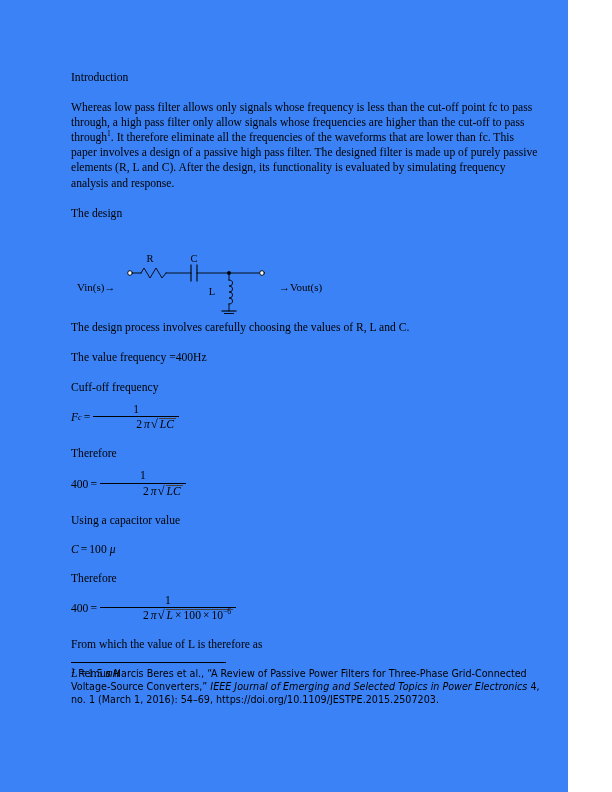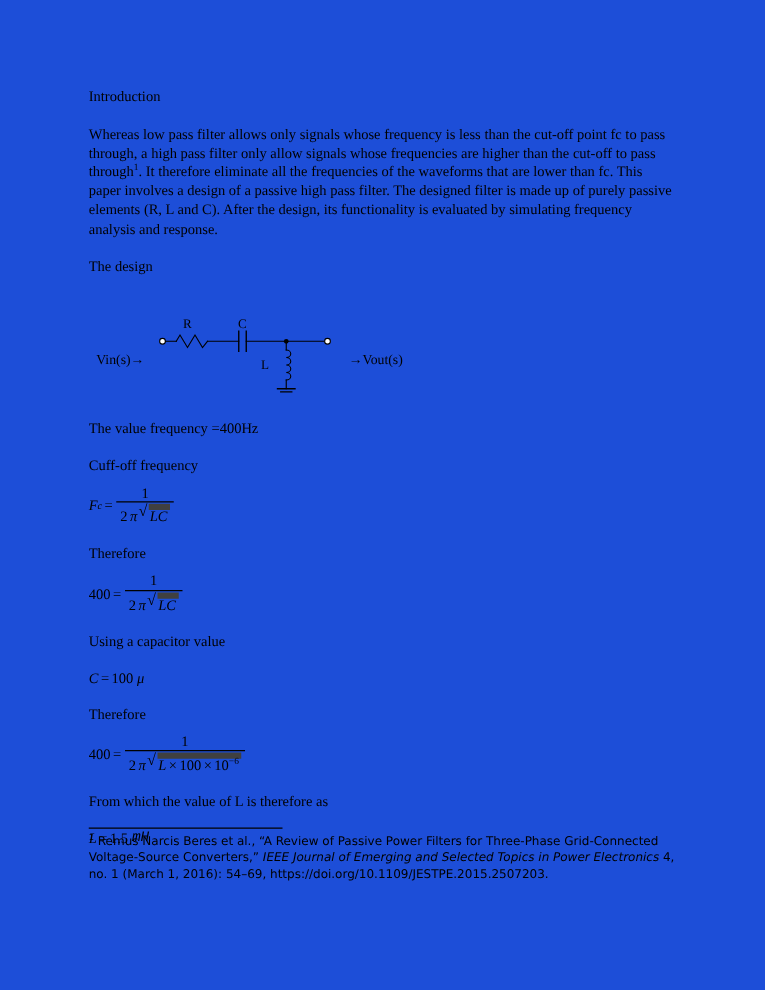--- a/index.html
+++ b/index.html
@@ -11,23 +11,23 @@
     width: 612px;
     height: 792px;
     position: relative;
     font-family: "Liberation Serif", "DejaVu Serif", serif;
     color: #000000;
     overflow: hidden;
   }
   .page {
     position: absolute;
     left: 0; top: 0;
-    width: 612px;
+    width: 568px;
     height: 792px;
-    background: #1d4ed8;
+    background: #3b82f6;
   }
   .body-area {
     position: absolute;
     left: 71px;
     top: 70px;
     width: 470px;
   }
   p.para {
     margin: 0 0 0 0;
     font-size: 11.6px;
@@ -75,31 +75,32 @@
     font-size: 11.6px;
   }
   .frac .bar {
     border-top: 1px solid #000;
     width: 100%;
     height: 0;
   }
   .frac .den {
     padding: 1px 3px 0 3px;
     font-size: 11.6px;
+    margin-left: 40px;
   }
   .ital { font-style: italic; }
   .rootwrap {
     display: inline-block;
     position: relative;
     padding-left: 8px;
     margin-left: 1px;
   }
   .rootwrap > .radicand {
     display: inline-block;
-    border-top: 5px solid #404040;
+    border-top: 1px solid #404040;
     padding: 0 2px 0 1px;
   }
   .radsign {
     position: absolute;
     left: 0;
     top: -1px;
     font-size: 13px;
     line-height: 1;
   }
   .sup-small {
@@ -190,20 +191,21 @@
         <g font-family="Liberation Serif, DejaVu Serif, serif" font-size="10.5" fill="#000" stroke="none">
           <text x="79" y="12" text-anchor="middle">R</text>
           <text x="123" y="12" text-anchor="middle">C</text>
           <text x="141" y="45" text-anchor="middle">L</text>
           <text x="6" y="41" font-size="11">Vin(s)→</text>
           <text x="208" y="41" font-size="11">→Vout(s)</text>
         </g>
       </svg>
     </div>
 
+    <p class="para">The design process involves carefully choosing the values of R, L and C.</p>
 
     <div class="gap-md"></div>
 
     <p class="para">The value frequency =400Hz</p>
 
     <div class="gap-md"></div>
 
     <p class="para">Cuff-off frequency</p>
 
     <div class="gap-eq"></div>

